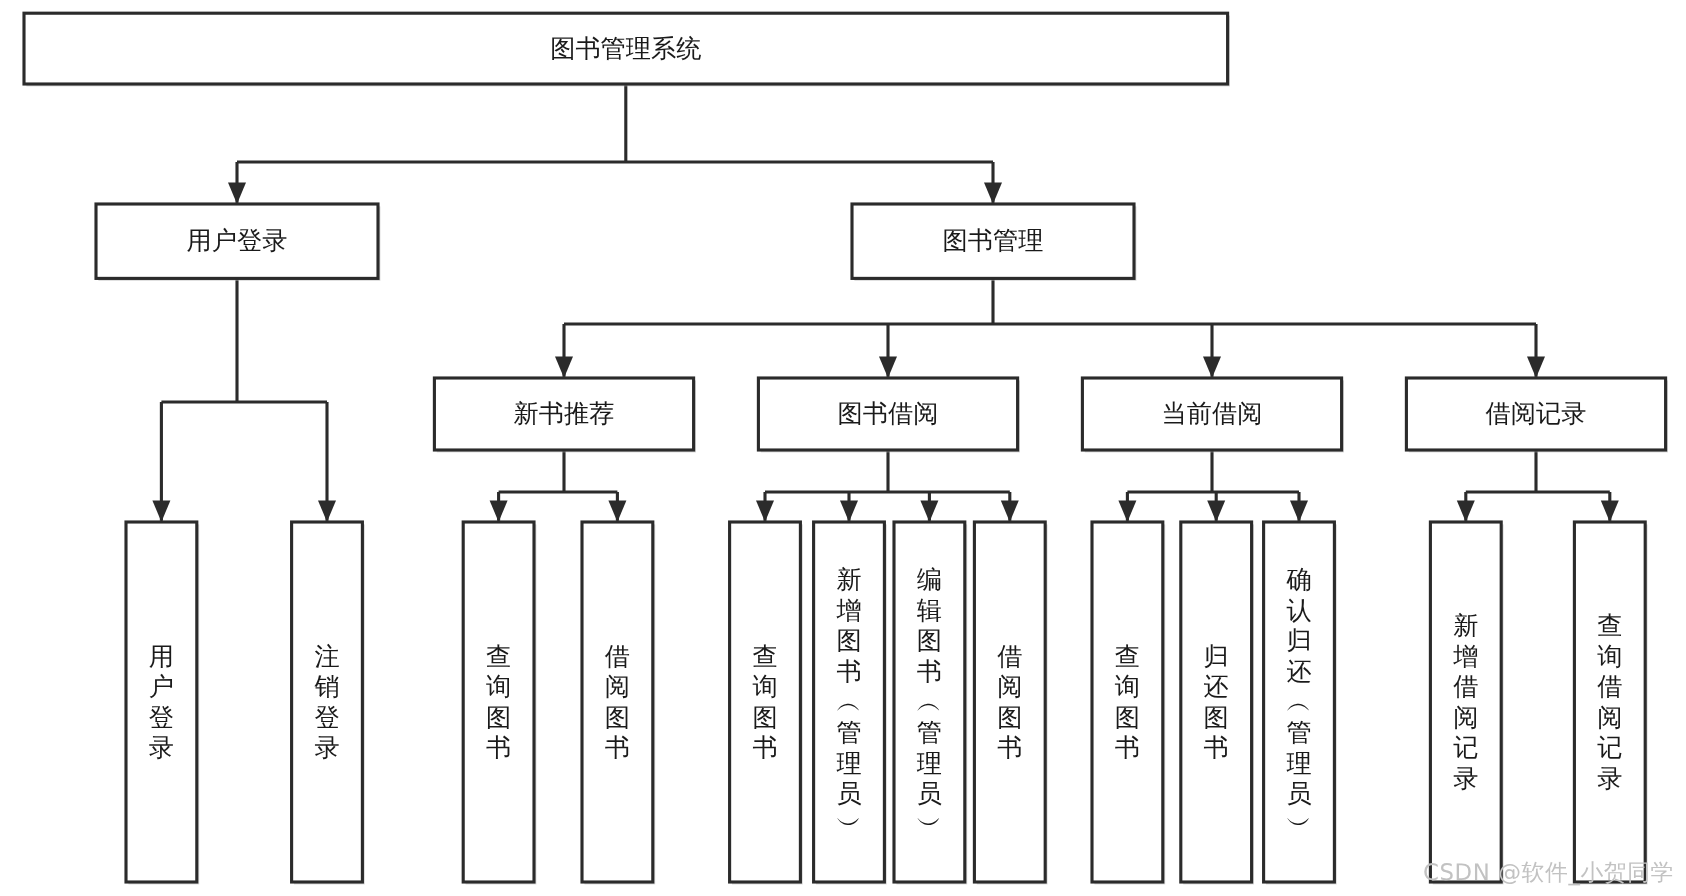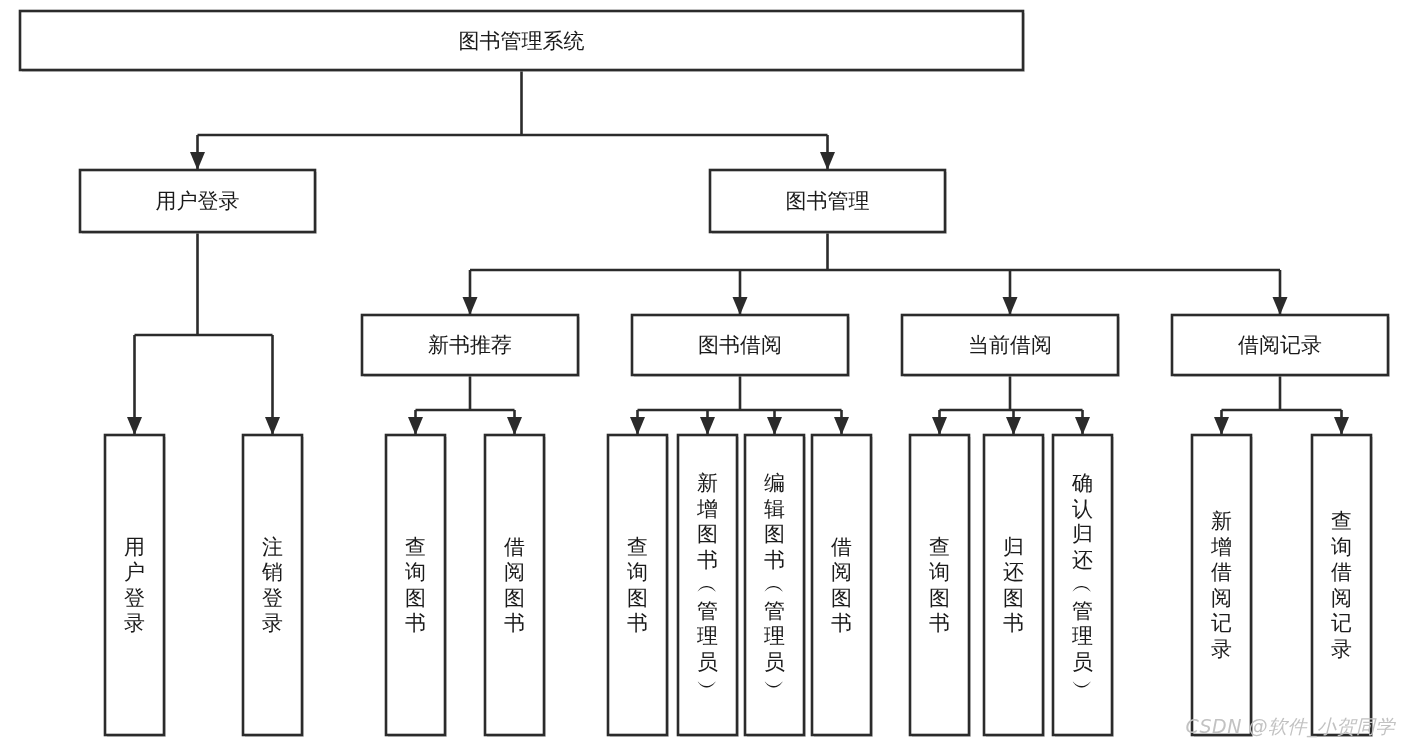--- a/index.html
+++ b/index.html
@@ -63,21 +63,20 @@
   .watermark-text {
     position: absolute;
     right: 10px;
     bottom: 7px;
     font-family: "DejaVu Sans", "Liberation Sans", sans-serif;
     font-size: 19px;
     color: #c2c2c2;
     letter-spacing: 0.5px;
     white-space: nowrap;
     user-select: none;
-    font-style: italic;
   }
 </style>
 </head>
 <body>
 
 <div id="diagram-root">
   <svg id="chart-svg" viewBox="0 0 1405 747">
     <g id="edges-layer">
         <g>
           <path d="M521.5,70 L521.5,135" class="connector"></path>

